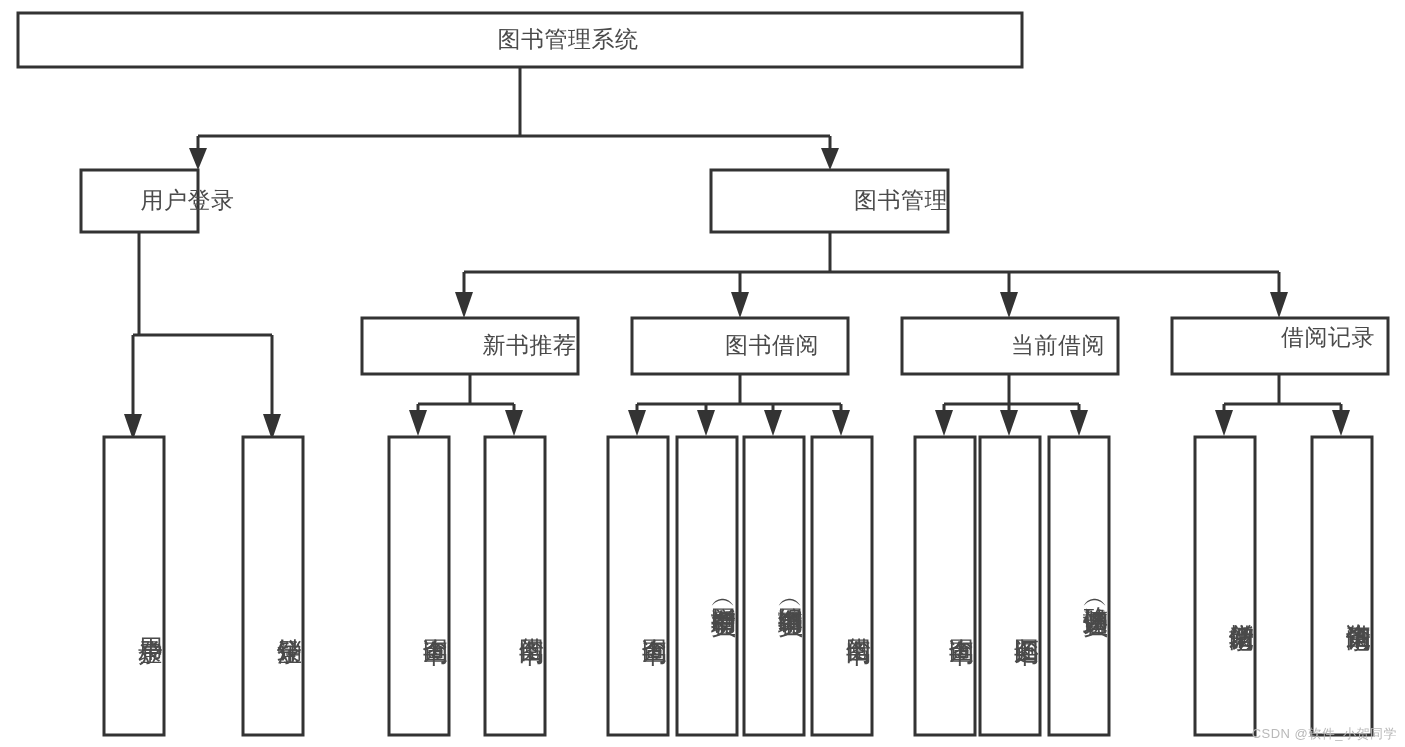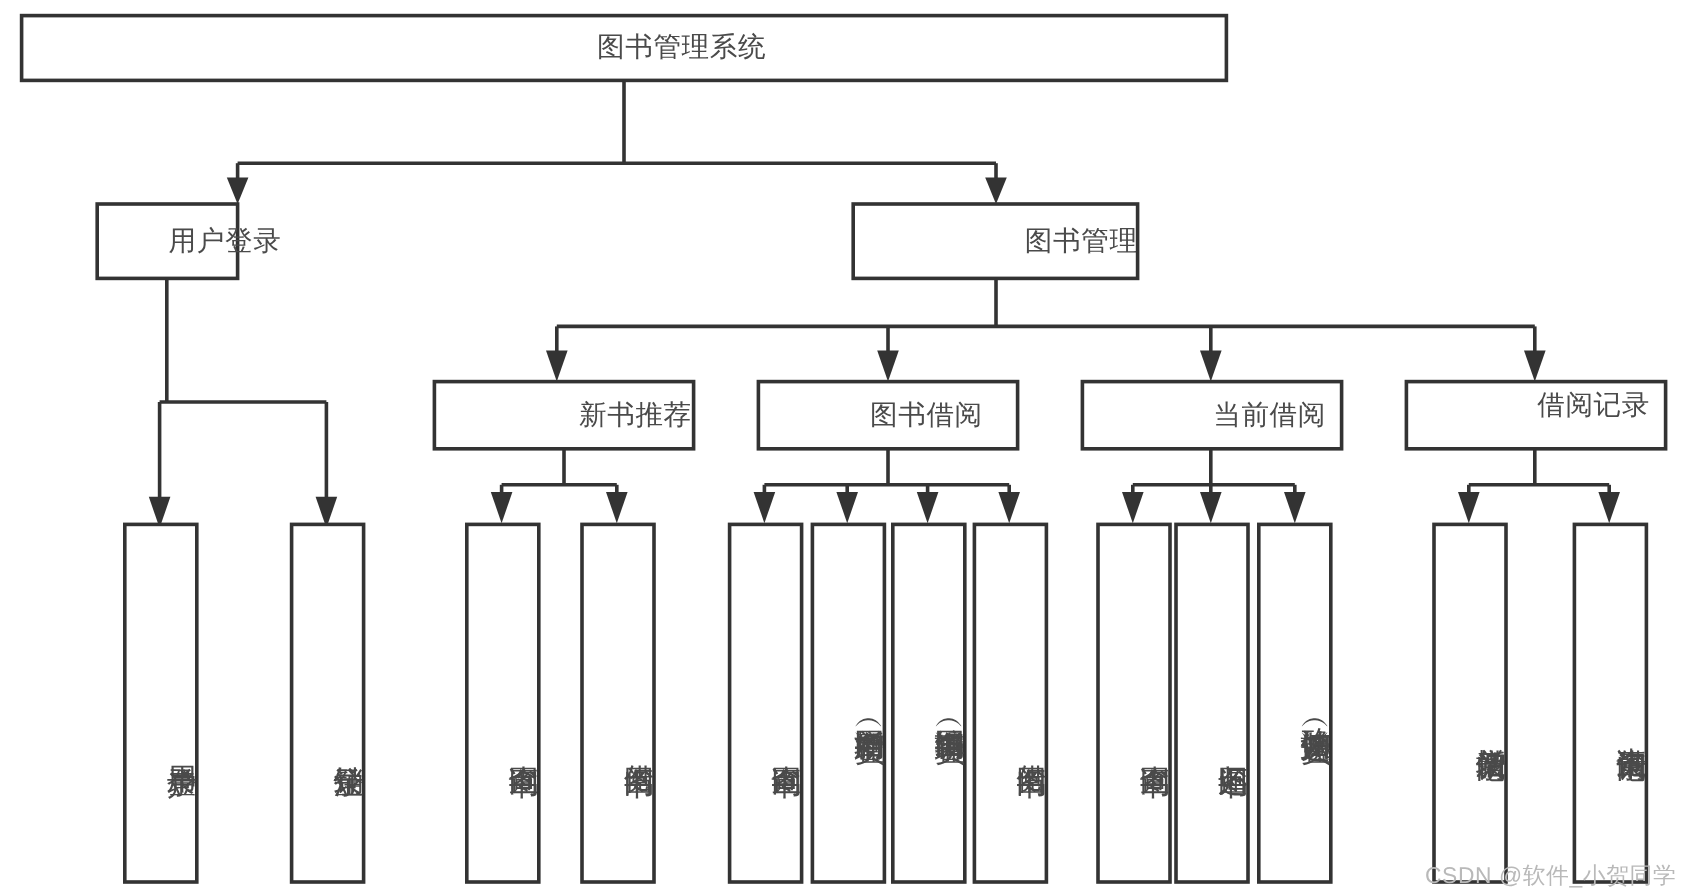--- a/index.html
+++ b/index.html
@@ -66,21 +66,21 @@
     letter-spacing: 1px;
     white-space: nowrap;
     pointer-events: none;
     overflow: visible;
   }
   .watermark {
     position: absolute;
     right: 8px;
     bottom: 4px;
     color: #b9b9b9;
-    font-size: 19px;
+    font-size: 13px;
     letter-spacing: 0.5px;
     white-space: nowrap;
     pointer-events: none;
   }
 </style>
 </head>
 <body>
 
 <div id="diagram-root">
 

